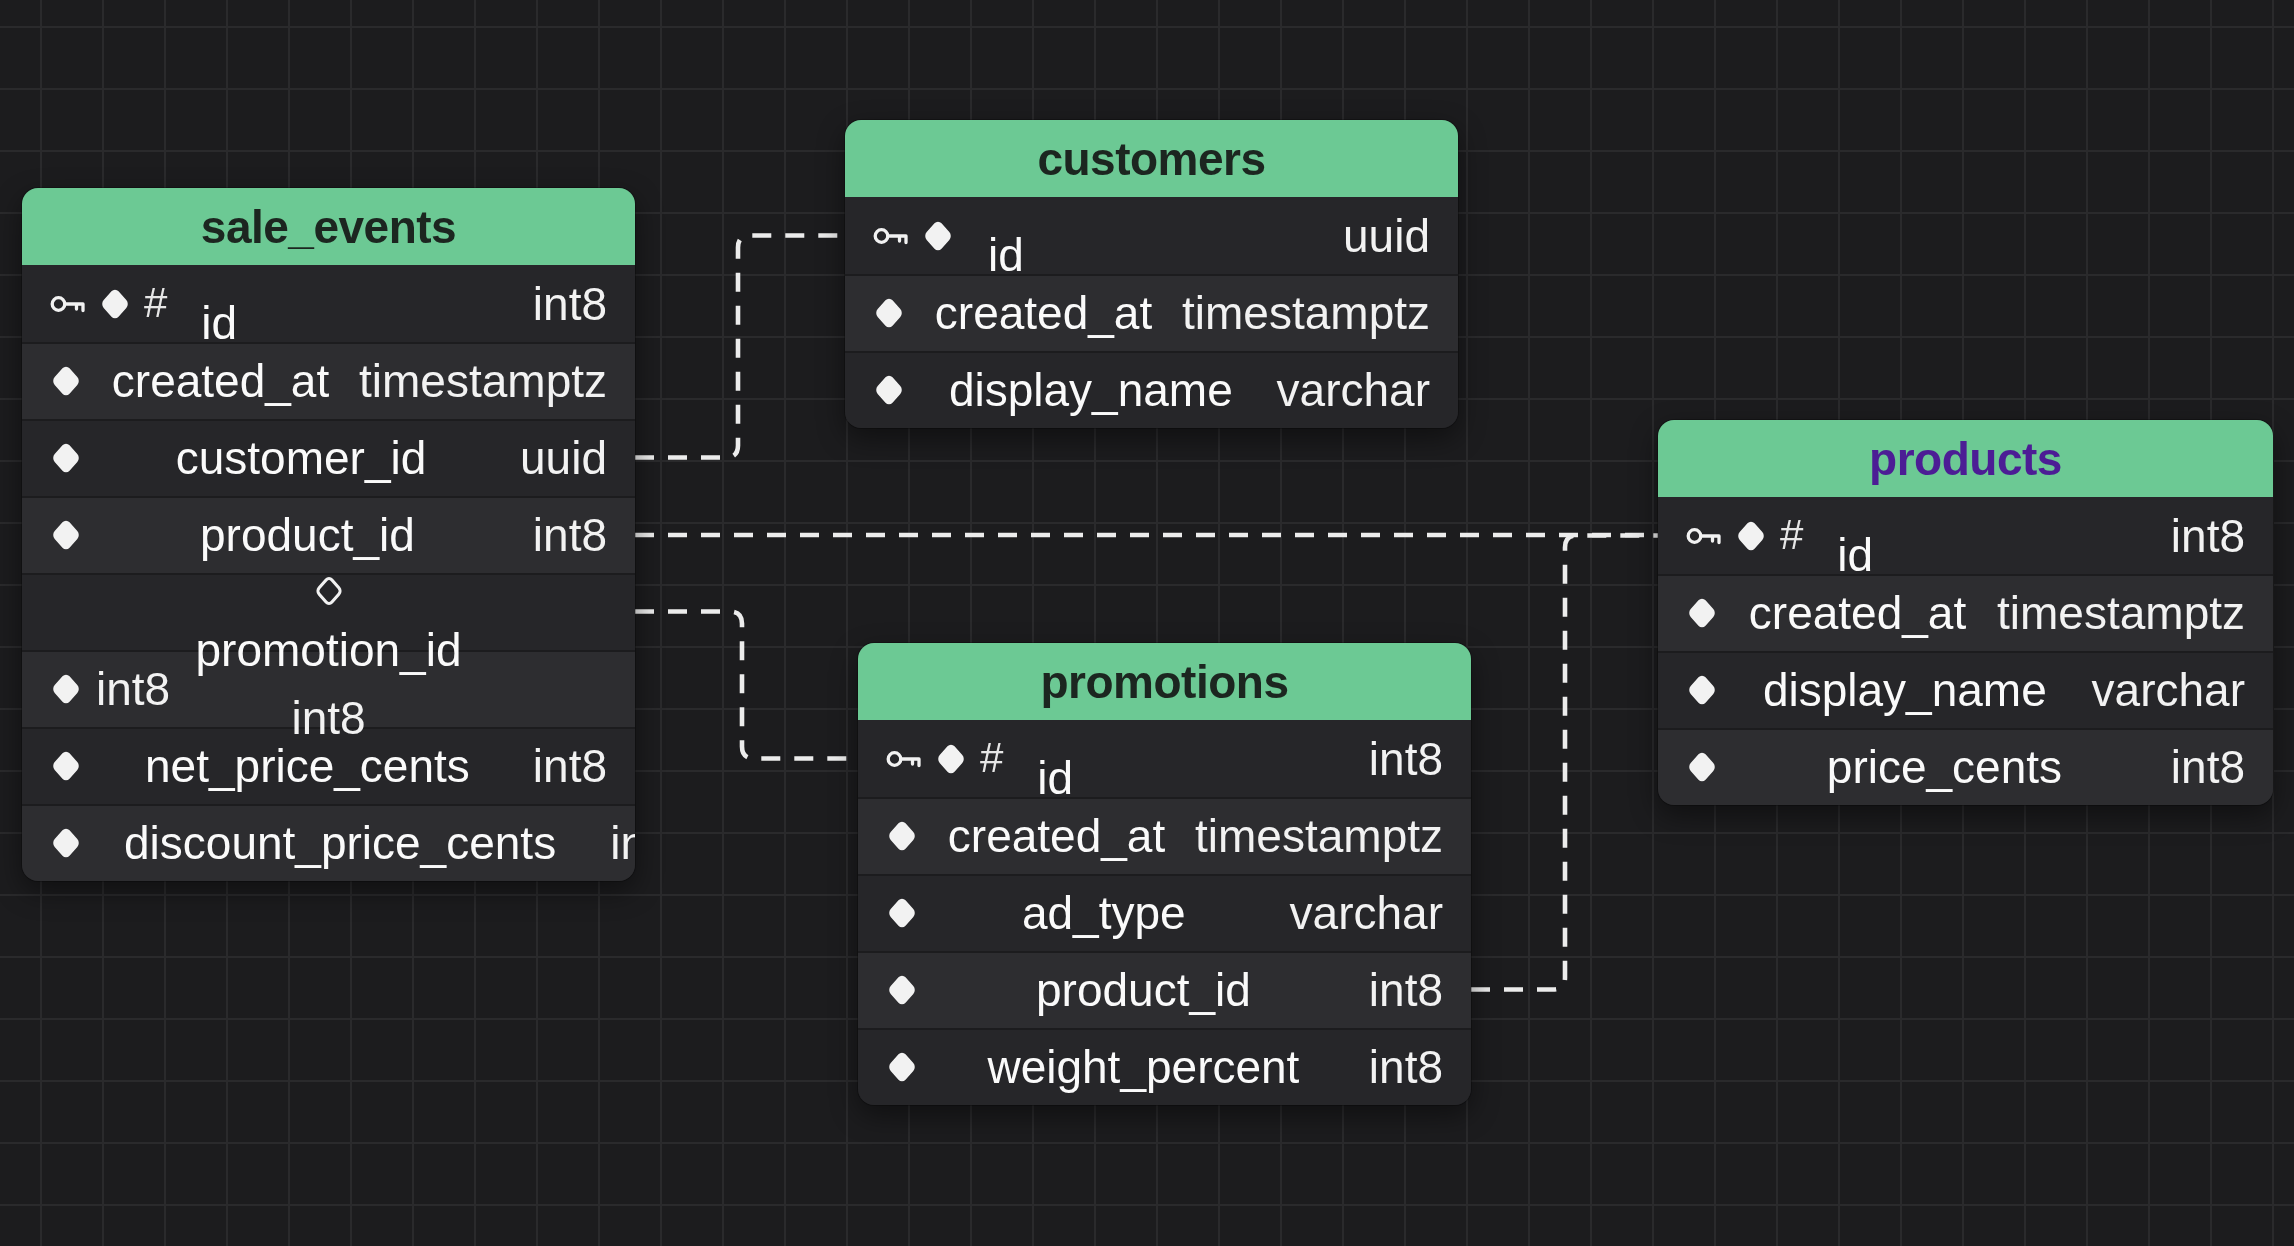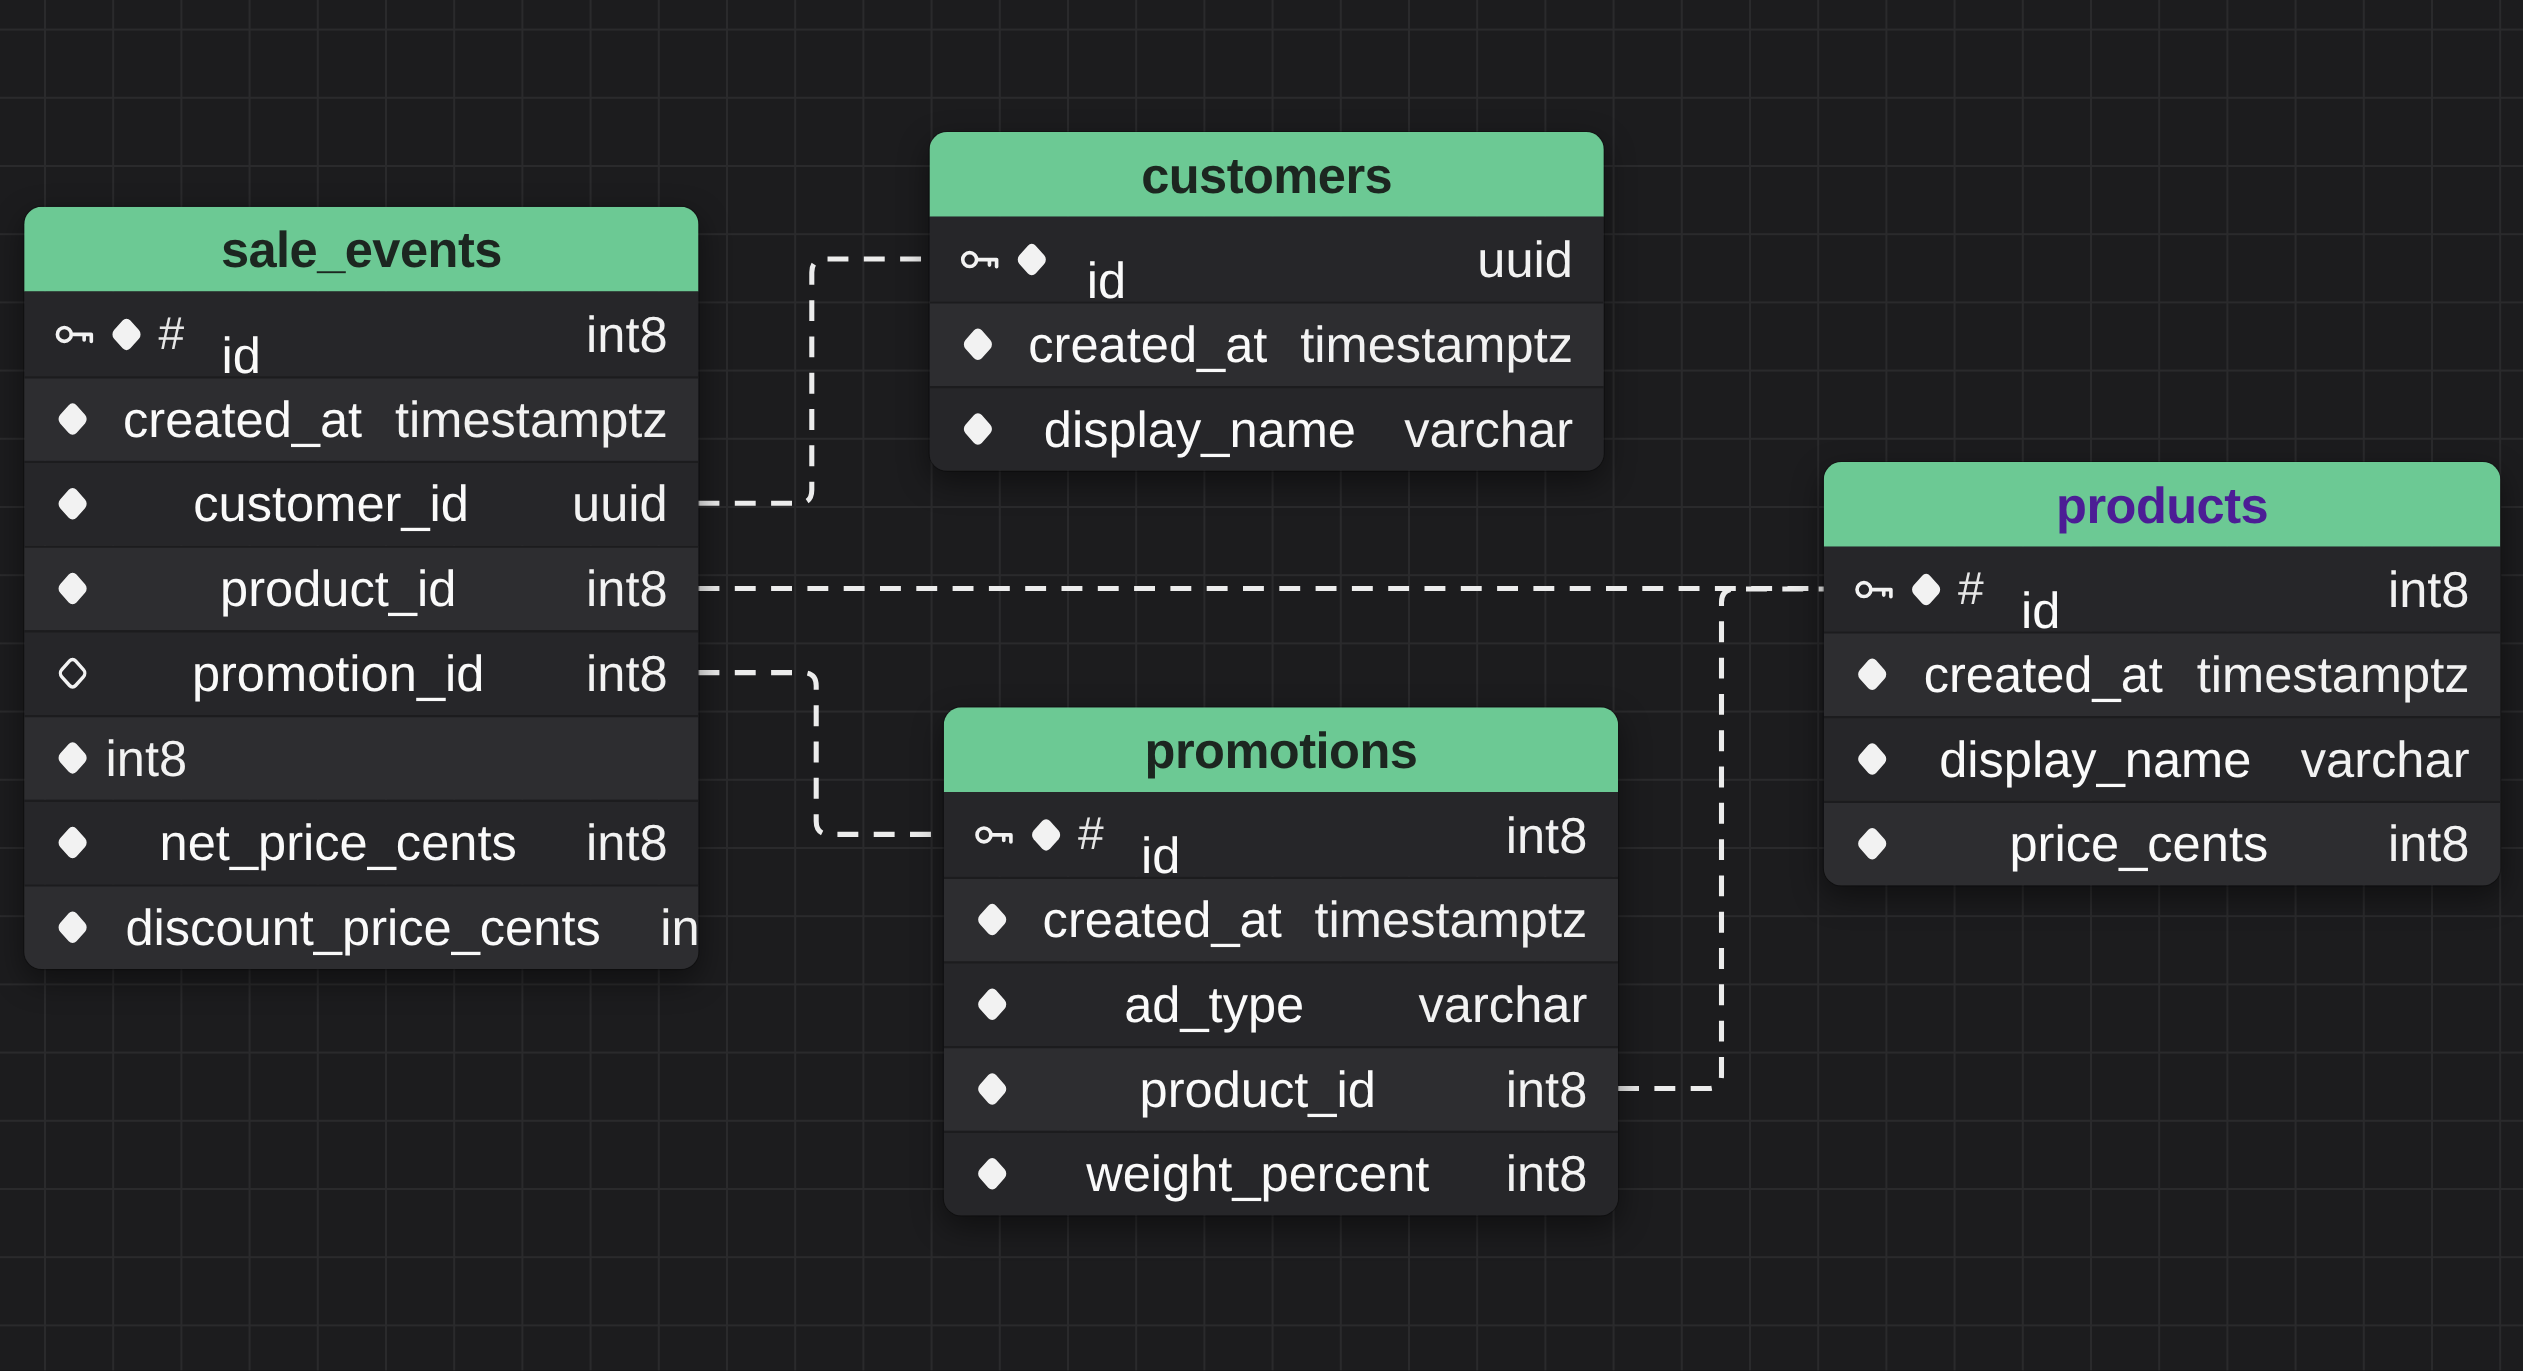--- a/index.html
+++ b/index.html
@@ -36,21 +36,21 @@
     padding:0 28px;
     box-sizing:border-box;
     font-size:46px;
     white-space:nowrap;
   }
   .tbl-row + .tbl-row{box-shadow:inset 0 2px 0 #1c1c1e;}
   .row-icons{display:flex;align-items:center;gap:13px;flex:0 0 auto;}
   .col-name{flex:1 1 auto;min-width:0;text-align:center;}
   .col-type{flex:0 0 auto;}
   .tbl-row.pk-row .col-name{text-align:left;padding-left:20px;margin-top:39px;}
-  .tbl-row.long-row .col-name{flex:0 0 auto;margin-left:18px;}
+  .tbl-row.long-row .col-name{flex:0 0 auto;margin-left:28px;}
   .tbl-row.long-row .col-type{margin-left:40px;}
   .hash-glyph{font-size:42px;line-height:1;transform:translateY(-1px);}
   .icon-box{display:flex;align-items:center;}
 </style>
 </head>
 <body>
 
 <div id="canvas">
   <svg id="rel-layer" width="2294" height="1246" viewBox="0 0 2294 1246">
       <path d="M 635 457.5 H 726 Q 738 457.5 738 445.5 V 247.5 Q 738 235.5 750 235.5 H 845"></path>
@@ -114,21 +114,21 @@
             <svg width="32" height="36" viewBox="0 0 32 36">
               <g transform="translate(16 18) scale(1 1.12) rotate(45)">
                 <rect x="-10.5" y="-10.5" width="21" height="21" rx="5" fill="#f2f2f2"></rect>
               </g>
             </svg>
           </span>
         </span>
         <span class="col-name">product_id</span>
         <span class="col-type" style="color: rgb(242, 242, 242);">int8</span>
       </div>
-      <div class="tbl-row" style="background: rgb(38, 38, 41); color: rgb(250, 250, 250);">
+      <div class="tbl-row" style="background: rgb(38, 38, 41); color: rgb(250, 250, 250); flex-direction: column;">
         <span class="row-icons">
           <span class="icon-box">
             <svg width="32" height="36" viewBox="0 0 32 36">
               <g transform="translate(16 18) scale(1 1.12) rotate(45)">
                 <rect x="-9" y="-9" width="18" height="18" rx="4" fill="none" stroke="#f2f2f2" stroke-width="3"></rect>
               </g>
             </svg>
           </span>
         </span>
         <span class="col-name">promotion_id</span>

